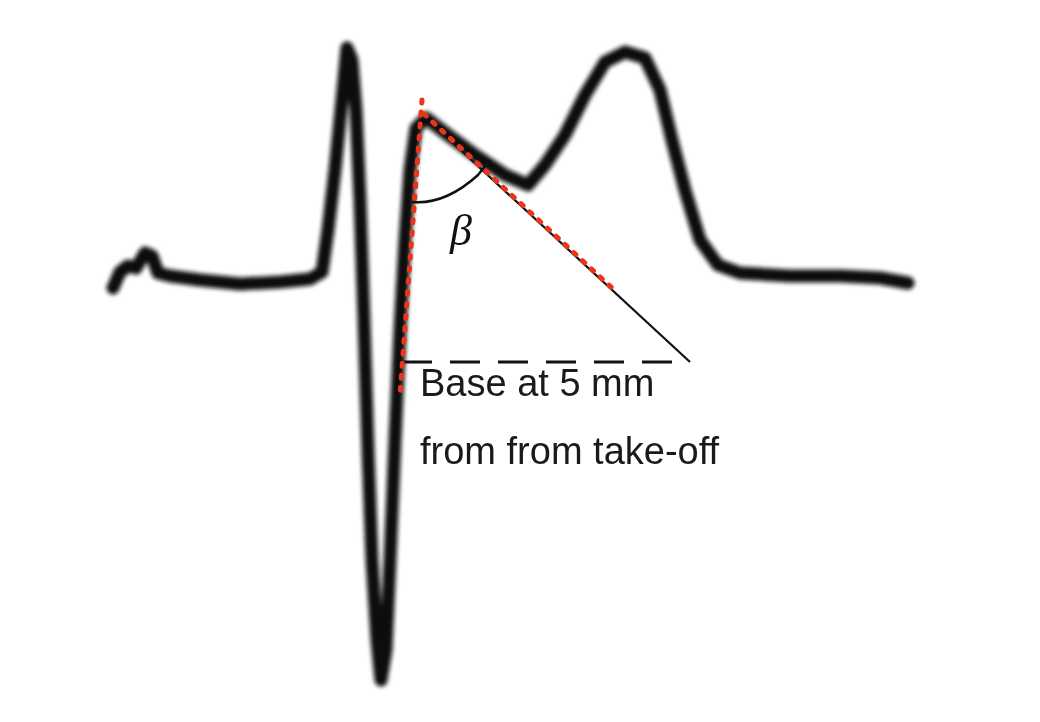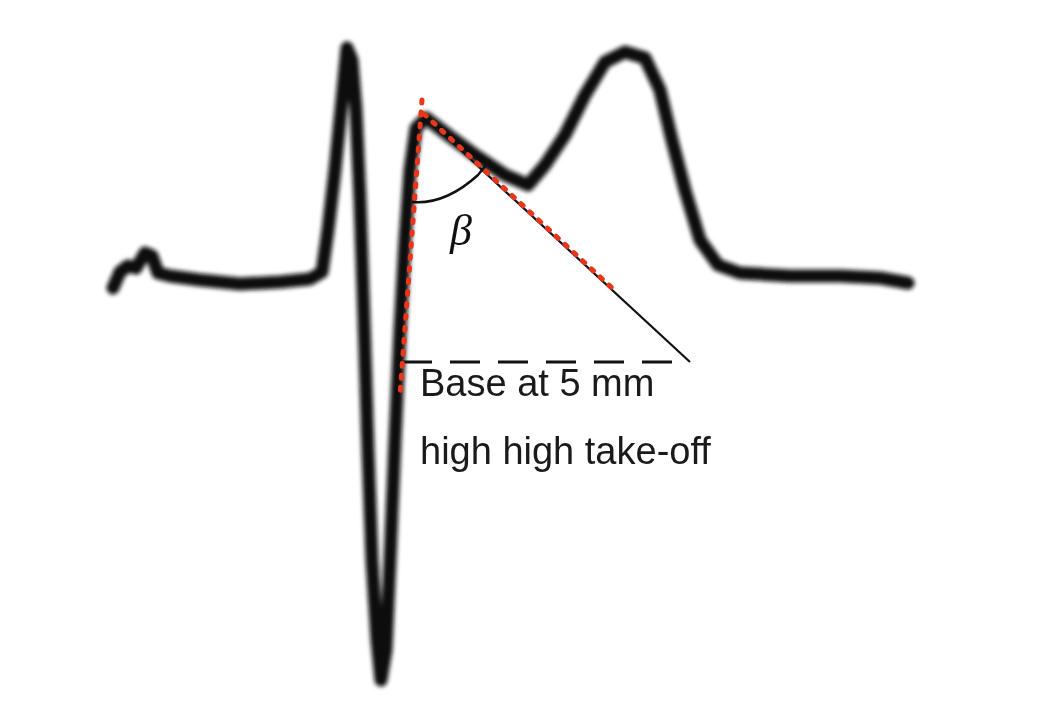--- a/index.html
+++ b/index.html
@@ -41,13 +41,13 @@
 
   <line x1="422" y1="100" x2="400" y2="395" stroke="#e8361c" stroke-width="5" stroke-dasharray="3,9" stroke-linecap="round"></line>
   <line x1="424" y1="114" x2="612" y2="288" stroke="#e8361c" stroke-width="5" stroke-dasharray="3,9" stroke-linecap="round"></line>
 
   <path d="M412,202 Q445,205 478,175 L490,160" fill="none" stroke="#111" stroke-width="2.5"></path>
 </svg>
 
 <div class="beta" style="left:450px; top:205px;">β</div>
 
 <div class="label" style="left:420px; top:360px;">Base at 5 mm</div>
-<div class="label" style="left:420px; top:428px;">high high take-off</div>
+<div class="label" style="left:420px; top:428px;">from from take-off</div>
 
 </body></html>

